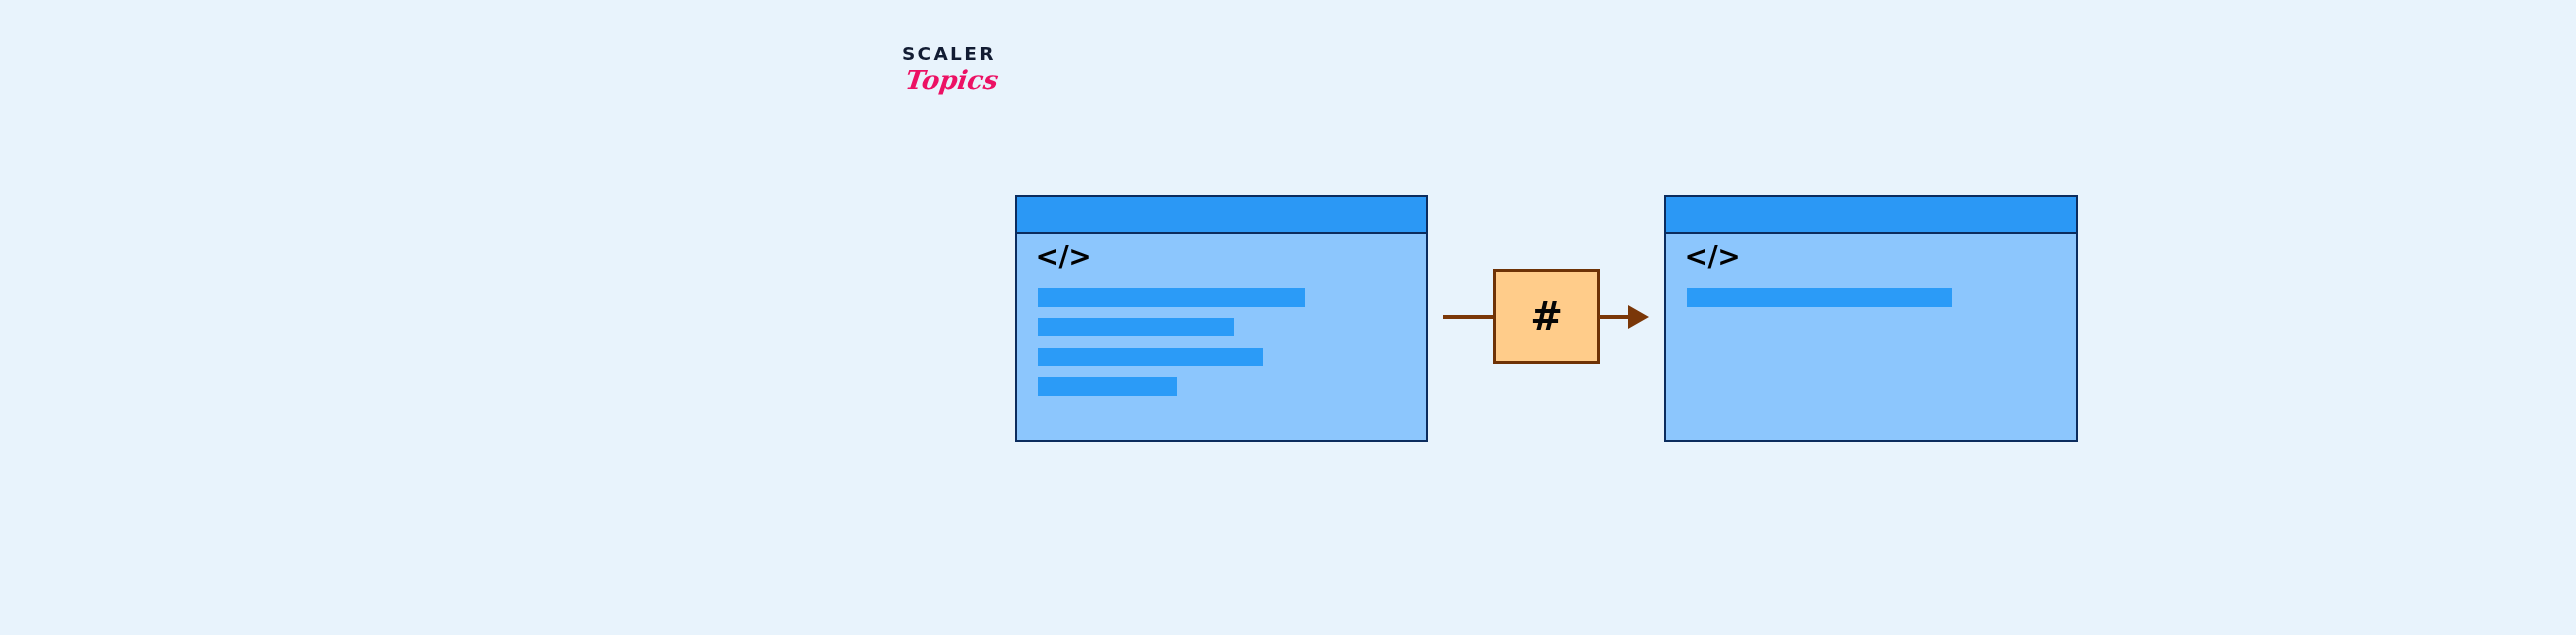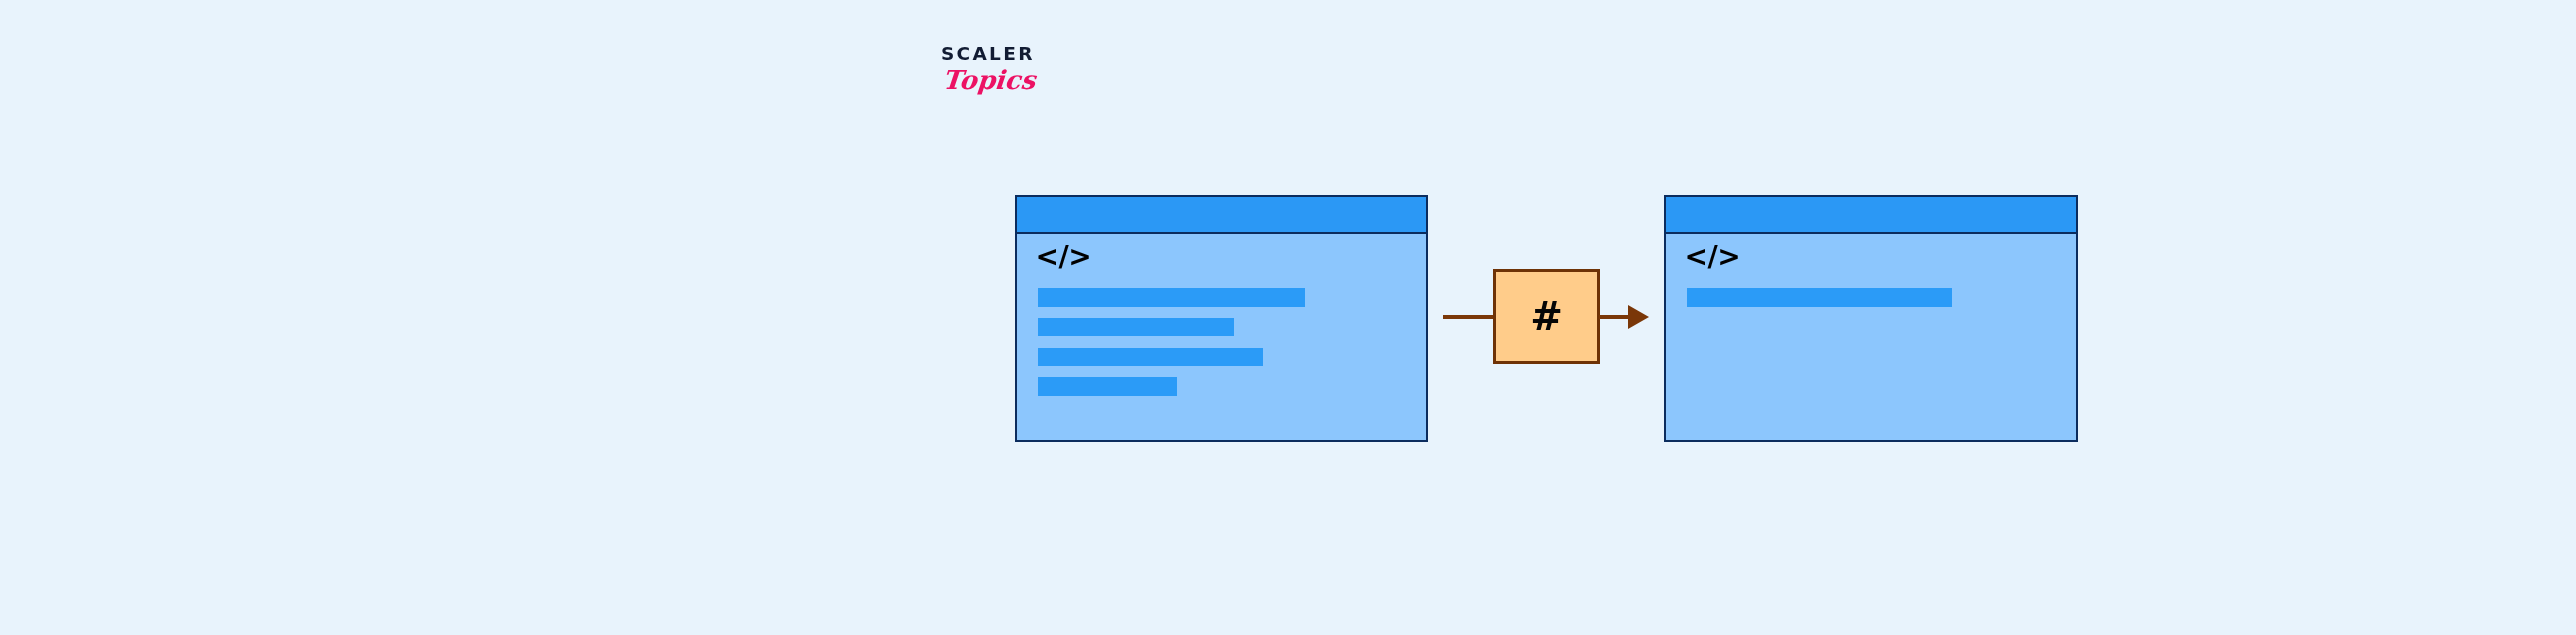--- a/index.html
+++ b/index.html
@@ -25,21 +25,20 @@
     background: #e8f3fc;
   }
 
   
   .brand {
     position: absolute;
     left: 902px;
     top: 45px;
     width: 155px;
     height: 72px;
-    margin-left: 39px;
   }
   .brand-scaler {
     font-family: "DejaVu Sans", sans-serif;
     font-weight: 700;
     font-size: 18.5px;
     letter-spacing: 2.3px;
     color: #121c33;
     line-height: 1;
     display: block;
   }

